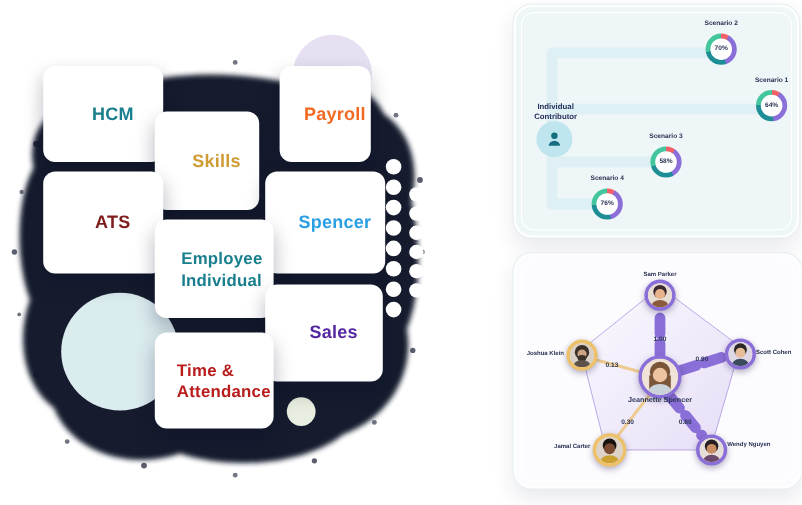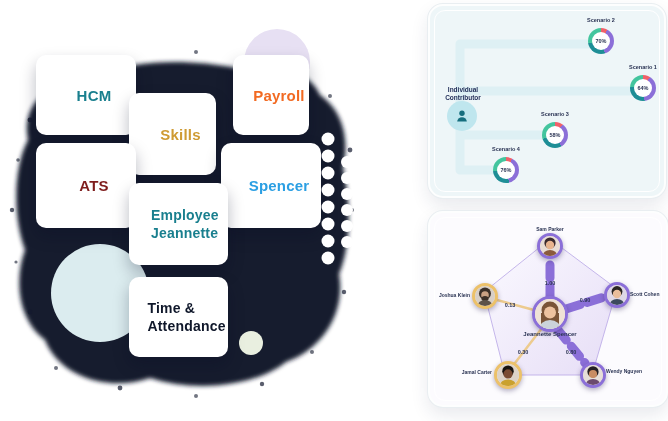--- a/index.html
+++ b/index.html
@@ -122,24 +122,27 @@
   <div class="abs card" style="left:233px;top:55px;width:60px;height:80px">
     <span style="color: rgb(242, 106, 34);">Payroll</span>
     </div>
   <div class="abs card" style="left:36px;top:143px;width:84px;height:85px">
     <span style="color: #7f1d1d;">ATS</span>
     </div>
   <div class="abs card" style="left:221px;top:143px;width:84px;height:85px">
     <span style="color: rgb(43, 159, 227);">Spencer</span>
     </div>
   <div class="abs card small" style="left:129px;top:183px;width:83px;height:82px">
-    <span style="color: rgb(25, 127, 142);">Employee Jeannette</span>
+    <span style="color: rgb(25, 127, 142);">Employee Individual</span>
+    </div>
+  <div class="abs card" style="left:221px;top:237px;width:82px;height:81px">
+    <span style="color: rgb(85, 39, 160);">Sales</span>
     </div>
   <div class="abs card small" style="left:129px;top:277px;width:83px;height:80px">
-    <span style="color: #0f172a;">Time &amp; Attendance</span>
+    <span style="color: #b91c1c;">Time &amp; Attendance</span>
     </div>
 
   <svg class="abs dots-arrow" viewBox="0 0 105 150" fill="#ffffff">
     <circle cx="13" cy="14" r="6.5"></circle>
       <circle cx="13" cy="31" r="6.5"></circle>
       <circle cx="13" cy="48" r="6.5"></circle>
     <circle cx="13" cy="65" r="6.5"></circle>
       <circle cx="13" cy="82" r="6.5"></circle>
       <circle cx="13" cy="99" r="6.5"></circle>
     <circle cx="13" cy="116" r="6.5"></circle>

